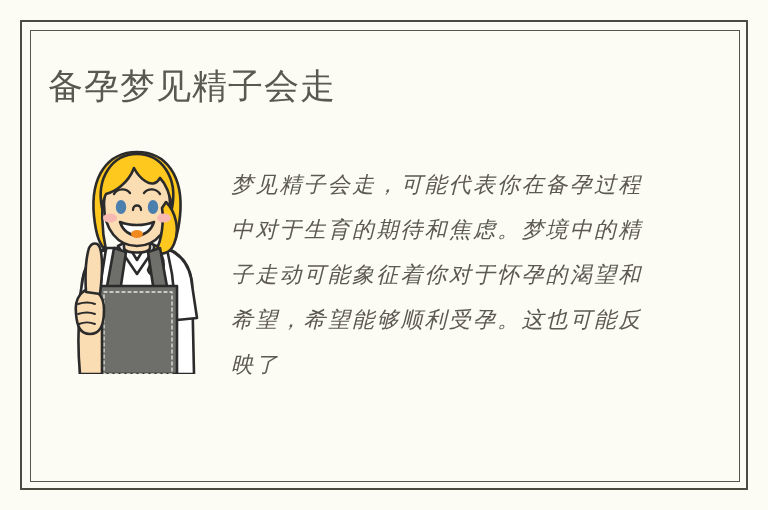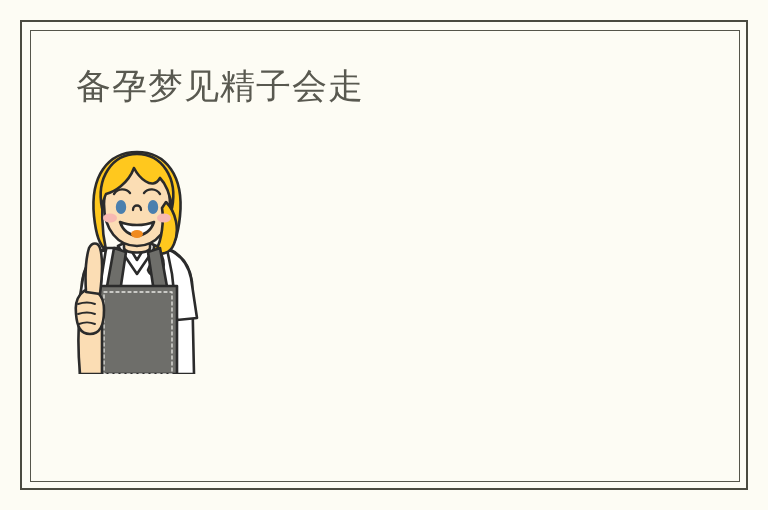--- a/index.html
+++ b/index.html
@@ -34,21 +34,21 @@
     left: 30px;
     top: 30px;
     width: 710px;
     height: 452px;
     border: 1.5px solid #55554A;
     box-sizing: border-box;
   }
   
   .title {
     position: absolute;
-    left: 76px;
+    left: 48px;
     top: 62px;
     font-size: 35px;
     line-height: 48px;
     letter-spacing: 1px;
     color: #595950;
     font-family: "DejaVu Sans", "Liberation Sans", sans-serif;
     font-weight: 400;
     white-space: nowrap;
   }
   
@@ -146,14 +146,15 @@
                  C41 116 40 136 38 152 Z" fill="#FBDDB4"></path>
 
         <path d="M16 162 C22 160 28 160 33 162" fill="none" stroke-width="1.9"></path>
         <path d="M16 172 C22 170 28 170 33 172" fill="none" stroke-width="1.9"></path>
         <path d="M17 182 C22 180 28 180 33 182" fill="none" stroke-width="1.9"></path>
 
       </g>
     </svg>
   </div>
 
+  <div class="body-copy">梦见精子会走，可能代表你在备孕过程中对于生育的期待和焦虑。梦境中的精子走动可能象征着你对于怀孕的渴望和希望，希望能够顺利受孕。这也可能反映了</div>
 
 </div>
 
 </body></html>

